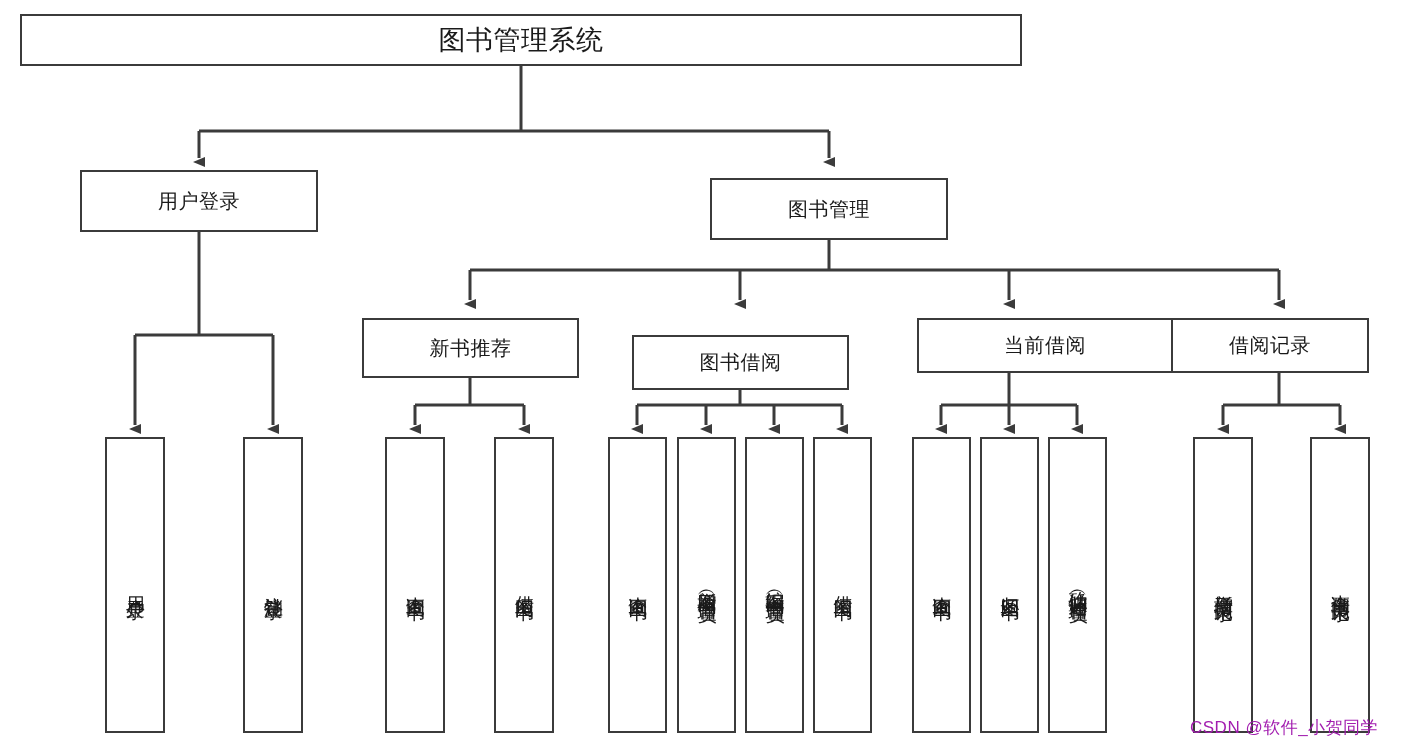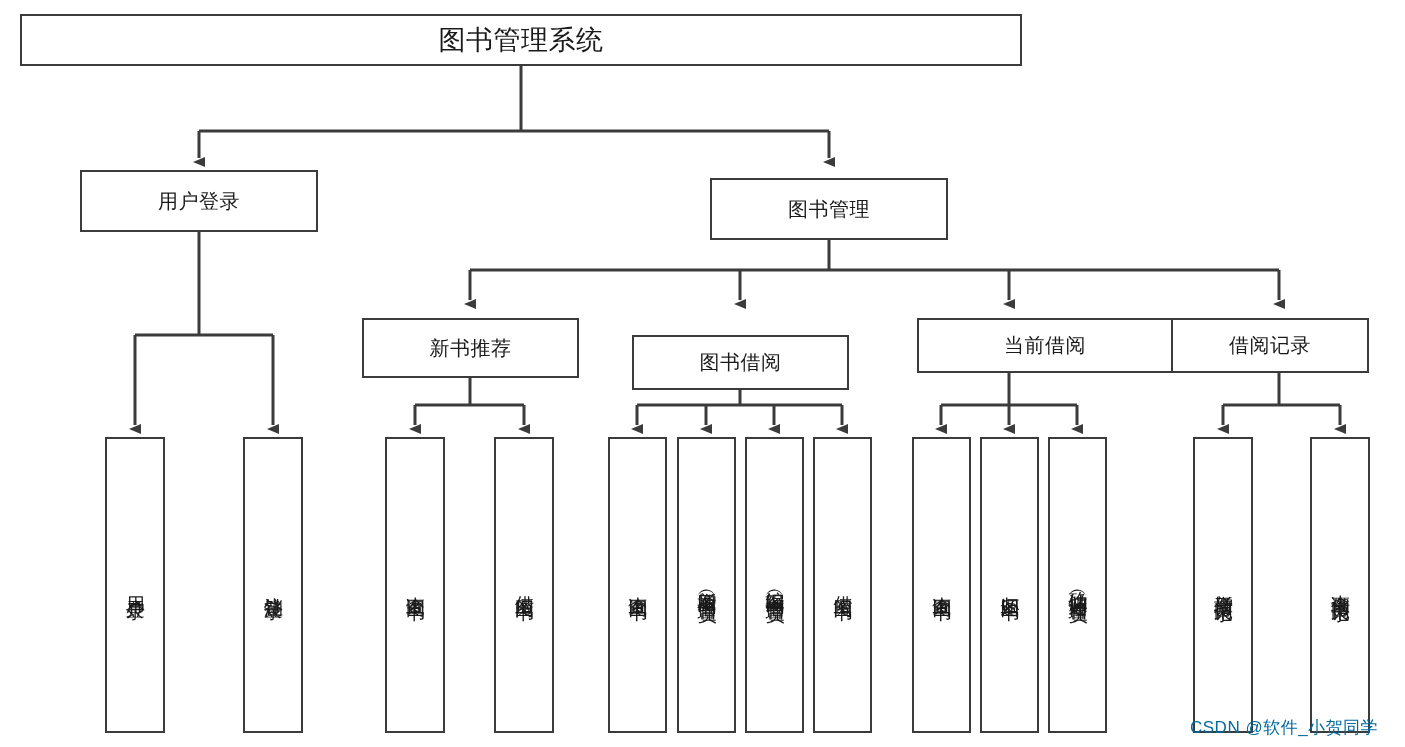--- a/index.html
+++ b/index.html
@@ -49,21 +49,21 @@
     letter-spacing: 2px;
     line-height: 1.1;
   }
   .node.root .label { font-size: 27px; }
   .node.level2 .label { font-size: 20px; }
   .node.level3 .label { font-size: 20px; }
 
   .watermark {
     position: absolute;
     z-index: 3;
-    color: #0369a1;
+    color: #a21caf;
     font-size: 17px;
     letter-spacing: 0.5px;
     white-space: nowrap;
     pointer-events: none;
   }
 </style>
 </head>
 <body>
 
 <div id="canvas">

